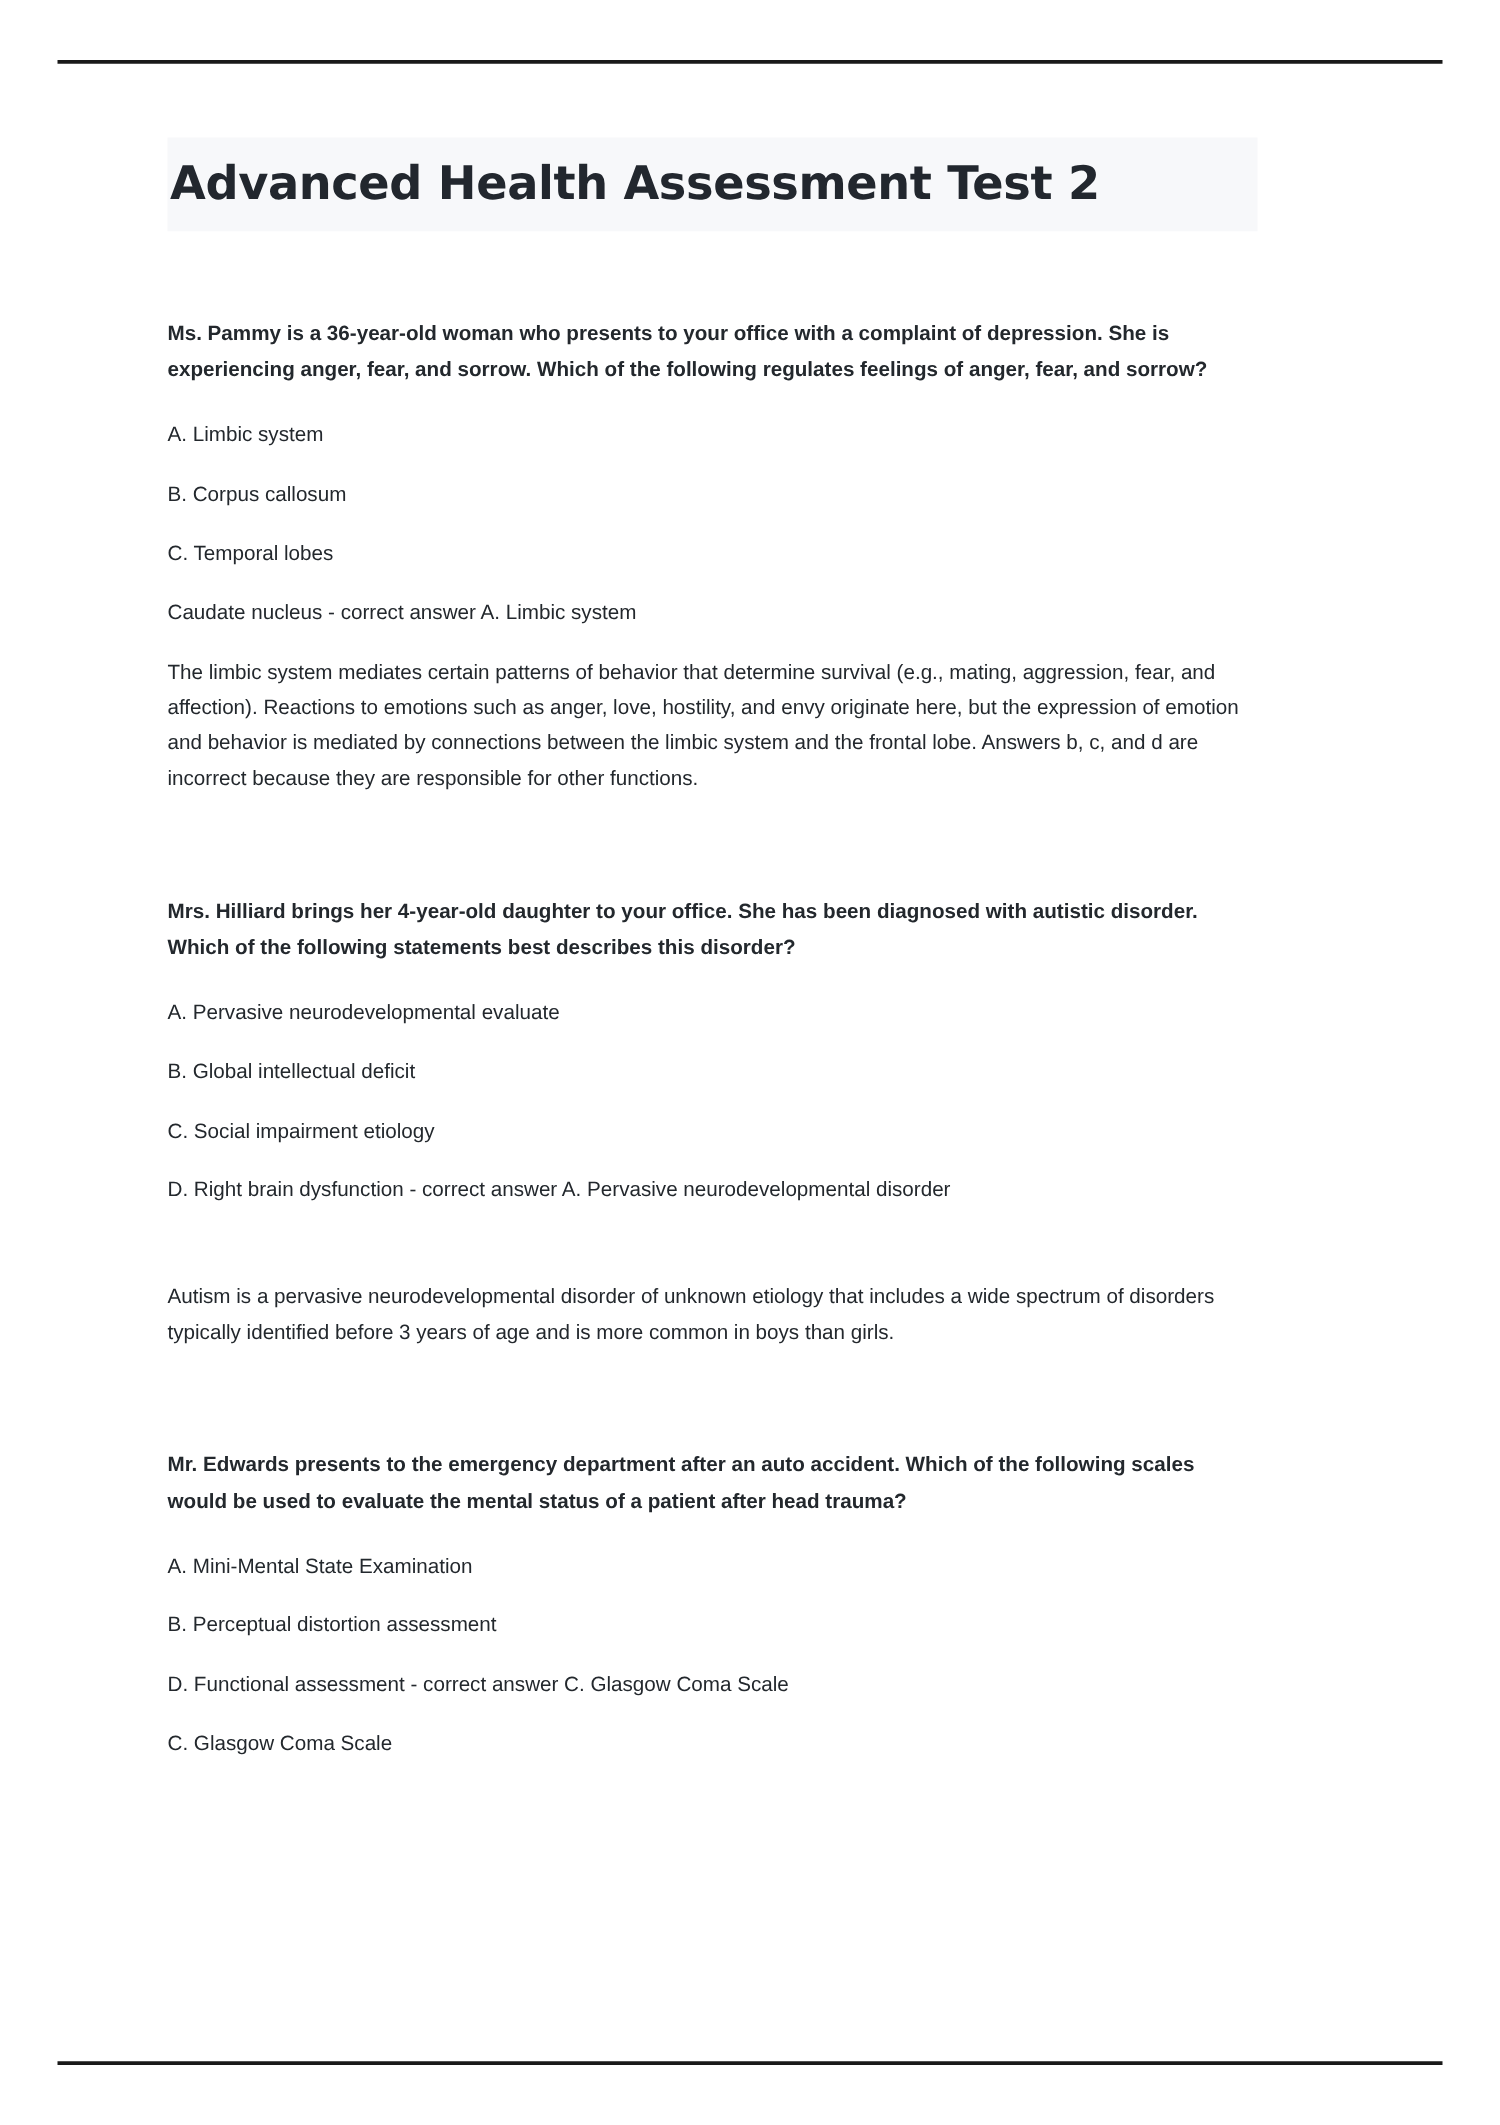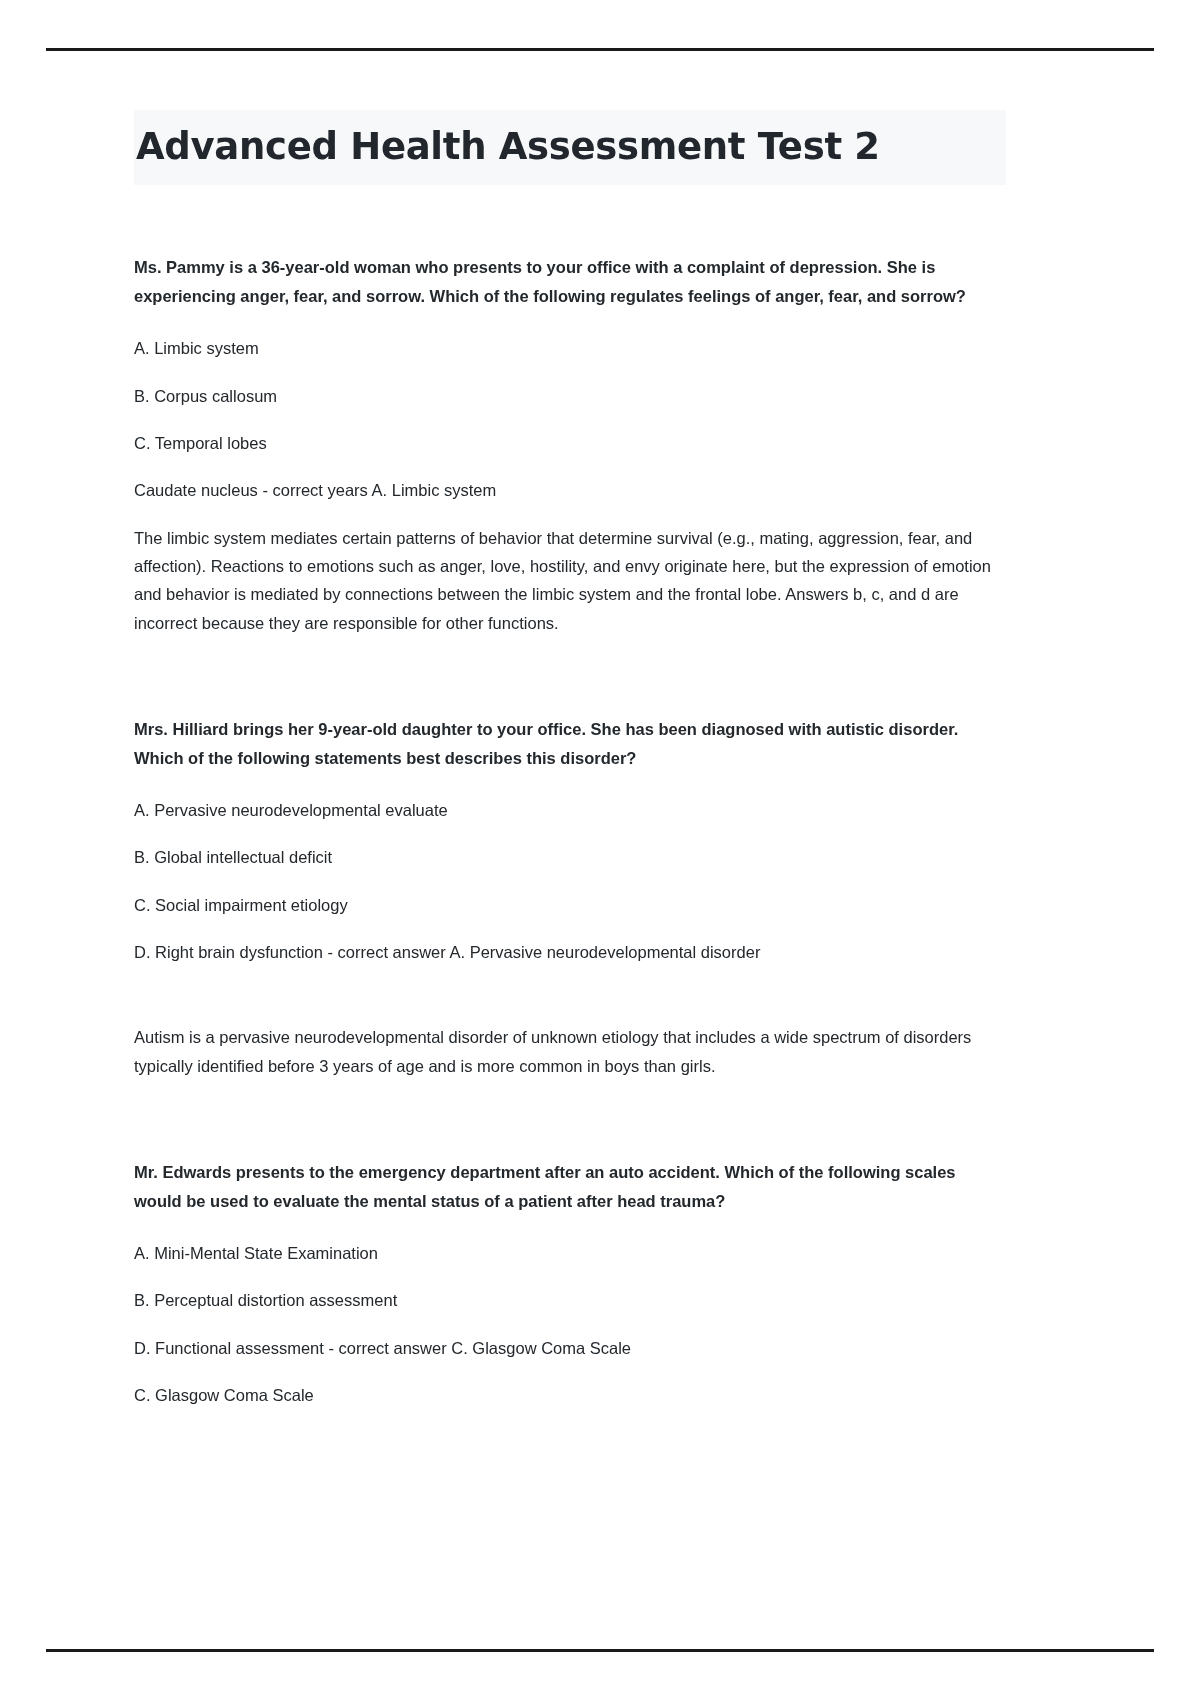--- a/index.html
+++ b/index.html
@@ -80,28 +80,28 @@
 
     <h1 class="doc-title">Advanced Health Assessment Test 2</h1>
 
     <div class="body-block">
 
       <div class="question-group">
         <p class="q">Ms. Pammy is a 36-year-old woman who presents to your office with a complaint of depression. She is experiencing anger, fear, and sorrow. Which of the following regulates feelings of anger, fear, and sorrow?</p>
         <p class="opt">A. Limbic system</p>
         <p class="opt">B. Corpus callosum</p>
         <p class="opt">C. Temporal lobes</p>
-        <p class="opt">Caudate nucleus - correct years A. Limbic system</p>
+        <p class="opt">Caudate nucleus - correct answer A. Limbic system</p>
         <p class="expl">The limbic system mediates certain patterns of behavior that determine survival (e.g., mating, aggression, fear, and affection). Reactions to emotions such as anger, love, hostility, and envy originate here, but the expression of emotion and behavior is mediated by connections between the limbic system and the frontal lobe. Answers b, c, and d are incorrect because they are responsible for other functions.</p>
       </div>
 
       <div class="spacer-lg"></div>
 
       <div class="question-group">
-        <p class="q">Mrs. Hilliard brings her 9-year-old daughter to your office. She has been diagnosed with autistic disorder. Which of the following statements best describes this disorder?</p>
+        <p class="q">Mrs. Hilliard brings her 4-year-old daughter to your office. She has been diagnosed with autistic disorder. Which of the following statements best describes this disorder?</p>
         <p class="opt">A. Pervasive neurodevelopmental evaluate</p>
         <p class="opt">B. Global intellectual deficit</p>
         <p class="opt">C. Social impairment etiology</p>
         <p class="opt">D. Right brain dysfunction - correct answer A. Pervasive neurodevelopmental disorder</p>
         <div class="spacer-md"></div>
         <p class="expl">Autism is a pervasive neurodevelopmental disorder of unknown etiology that includes a wide spectrum of disorders typically identified before 3 years of age and is more common in boys than girls.</p>
       </div>
 
       <div class="spacer-lg"></div>
 

